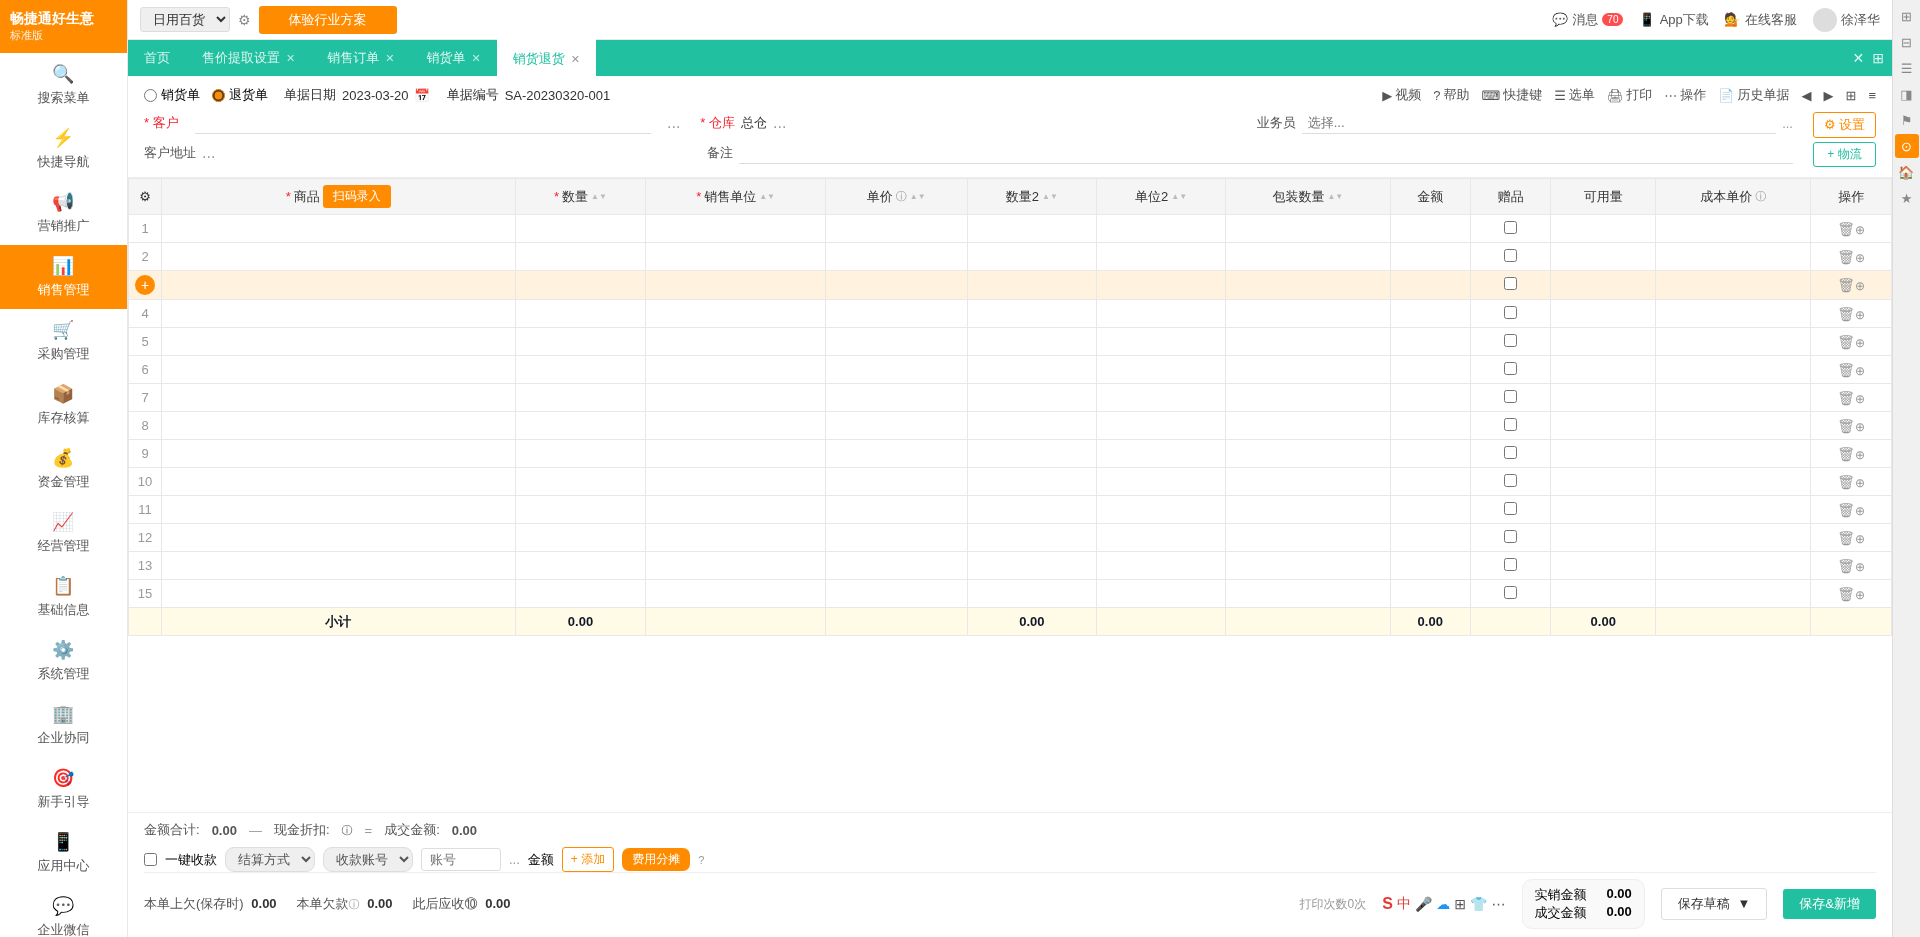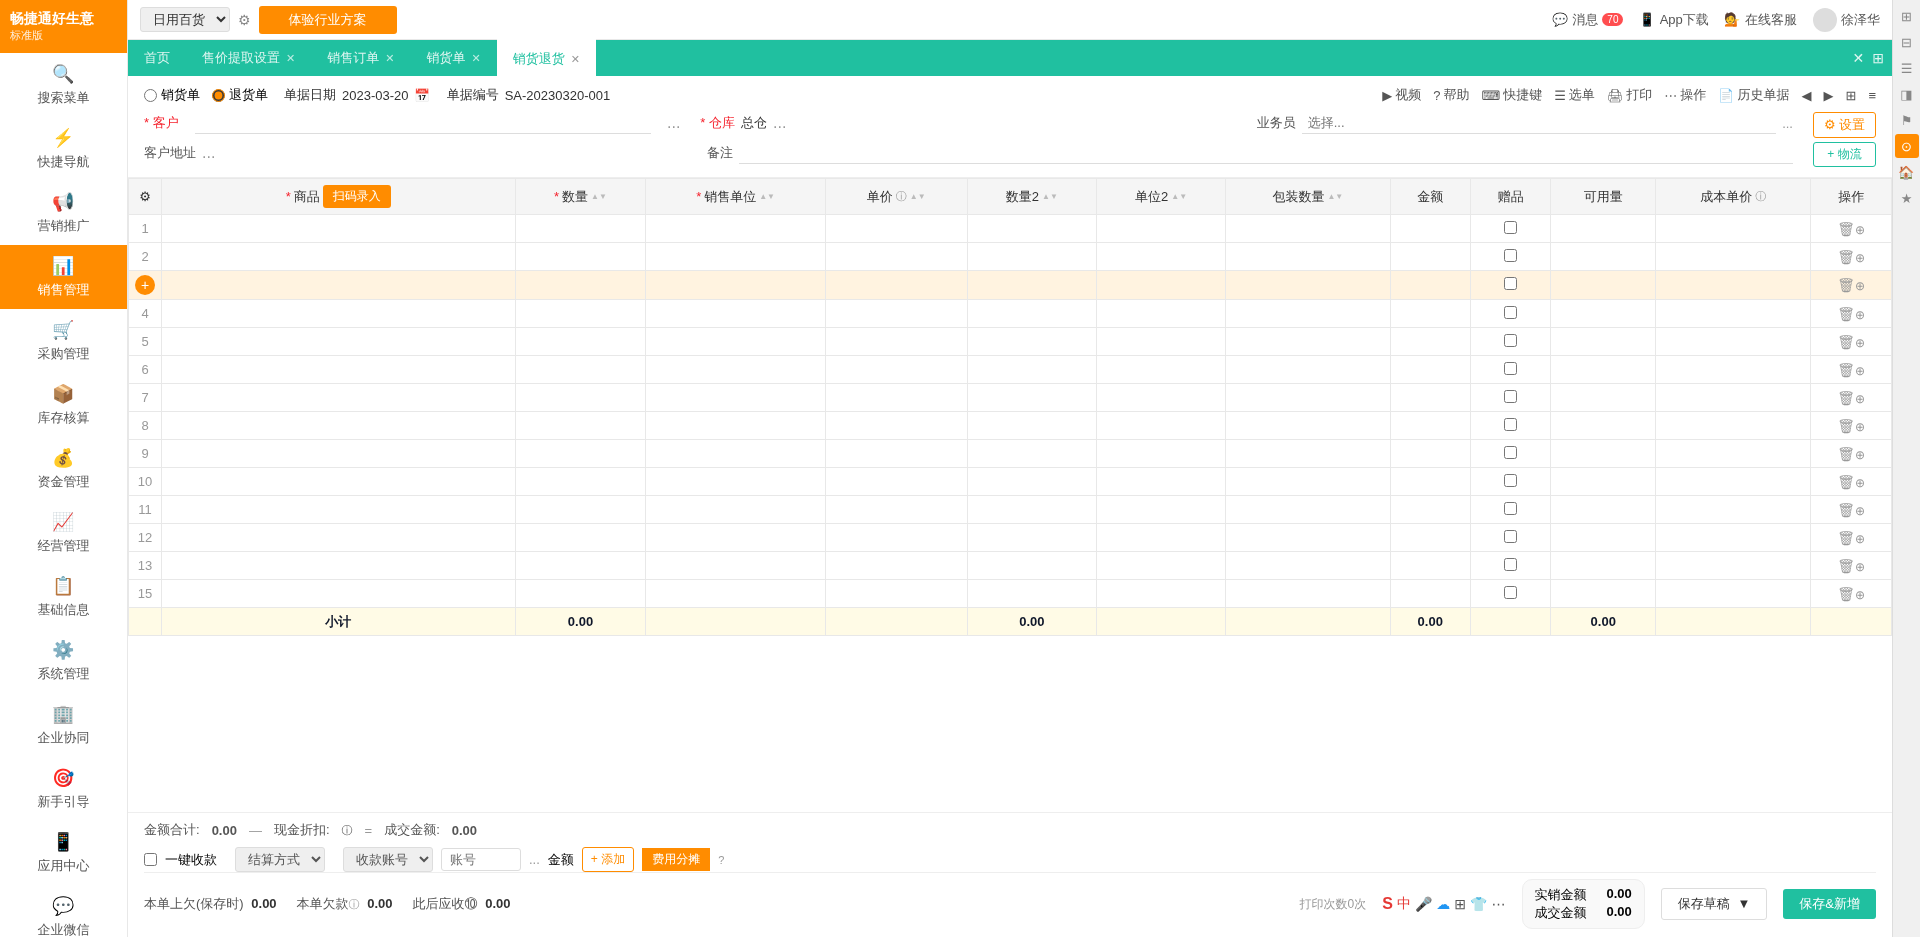--- a/index.html
+++ b/index.html
@@ -65,24 +65,24 @@
 
     
     .footer { border-top: 1px solid #eee; padding: 8px 16px; flex-shrink: 0; background: #fff; }
     .footer-row1 { display: flex; align-items: center; gap: 12px; margin-bottom: 8px; }
     .footer-row1 span { color: #555; }
     .footer-row1 .dash { color: #999; }
     .footer-row1 .eq { color: #999; }
     .footer-total { font-weight: bold; color: #333; }
     .footer-row2 { display: flex; align-items: center; gap: 8px; }
     .footer-row2 input[type="checkbox"] { cursor: pointer; }
-    .footer-dropdown { border: 1px solid #ddd; padding: 3px 8px; border-radius: 3px; color: #555; margin-left: 10px; }
+    .footer-dropdown { border: 1px solid #ddd; padding: 3px 8px; border-radius: 9px; color: #555; }
     .footer-input { border: 1px solid #ddd; padding: 3px 8px; border-radius: 3px; width: 80px; color: #333; }
     .btn-add { background: none; border: 1px solid #ff8c00; color: #ff8c00; padding: 3px 8px; border-radius: 3px; cursor: pointer; font-size: 12px; }
-    .btn-split { background: #ff8c00; color: #fff; border: none; padding: 3px 10px; border-radius: 0; cursor: pointer; font-size: 12px; }
+    .btn-split { background: #ff8c00; color: #fff; border: none; padding: 3px 10px; border-radius: 7px; cursor: pointer; font-size: 12px; }
     .footer-bottom { display: flex; align-items: center; justify-content: space-between; padding: 6px 0 0 0; border-top: 1px solid #eee; }
     .footer-bottom-left { display: flex; gap: 20px; font-size: 12px; color: #555; }
     .footer-bottom-right { display: flex; gap: 16px; align-items: center; }
     .footer-summary { background: #f9f9f9; border: 1px solid #eee; padding: 6px 12px; border-radius: 10px; font-size: 12px; }
     .footer-summary-row { display: flex; justify-content: space-between; gap: 20px; }
     .btn-save-draft { border: 1px solid #ddd; background: #fff; color: #333; padding: 6px 16px; border-radius: 3px; cursor: pointer; }
     .btn-save-new { background: #20c0a0; color: #fff; border: none; padding: 6px 16px; border-radius: 3px; cursor: pointer; }
 
     
     .right-sidebar { width: 28px; background: #f0f0f0; display: flex; flex-direction: column; align-items: center; padding: 4px 0; gap: 2px; border-left: 1px solid #ddd; }

